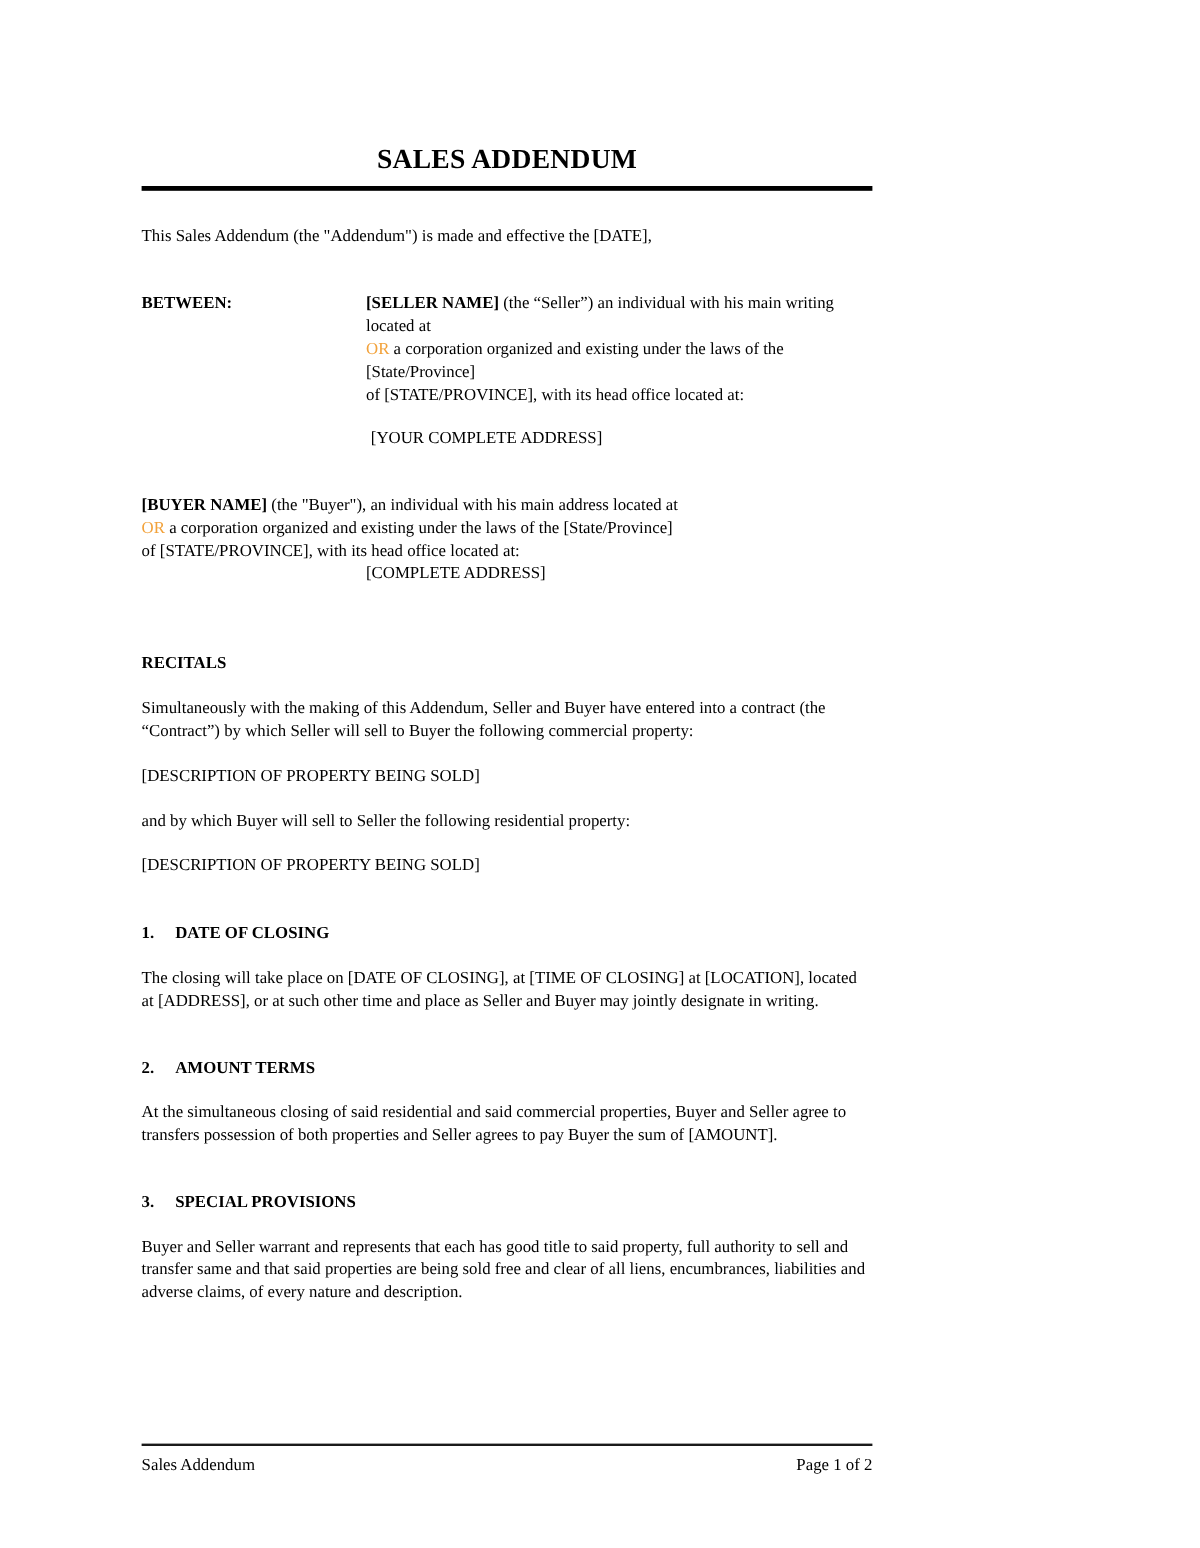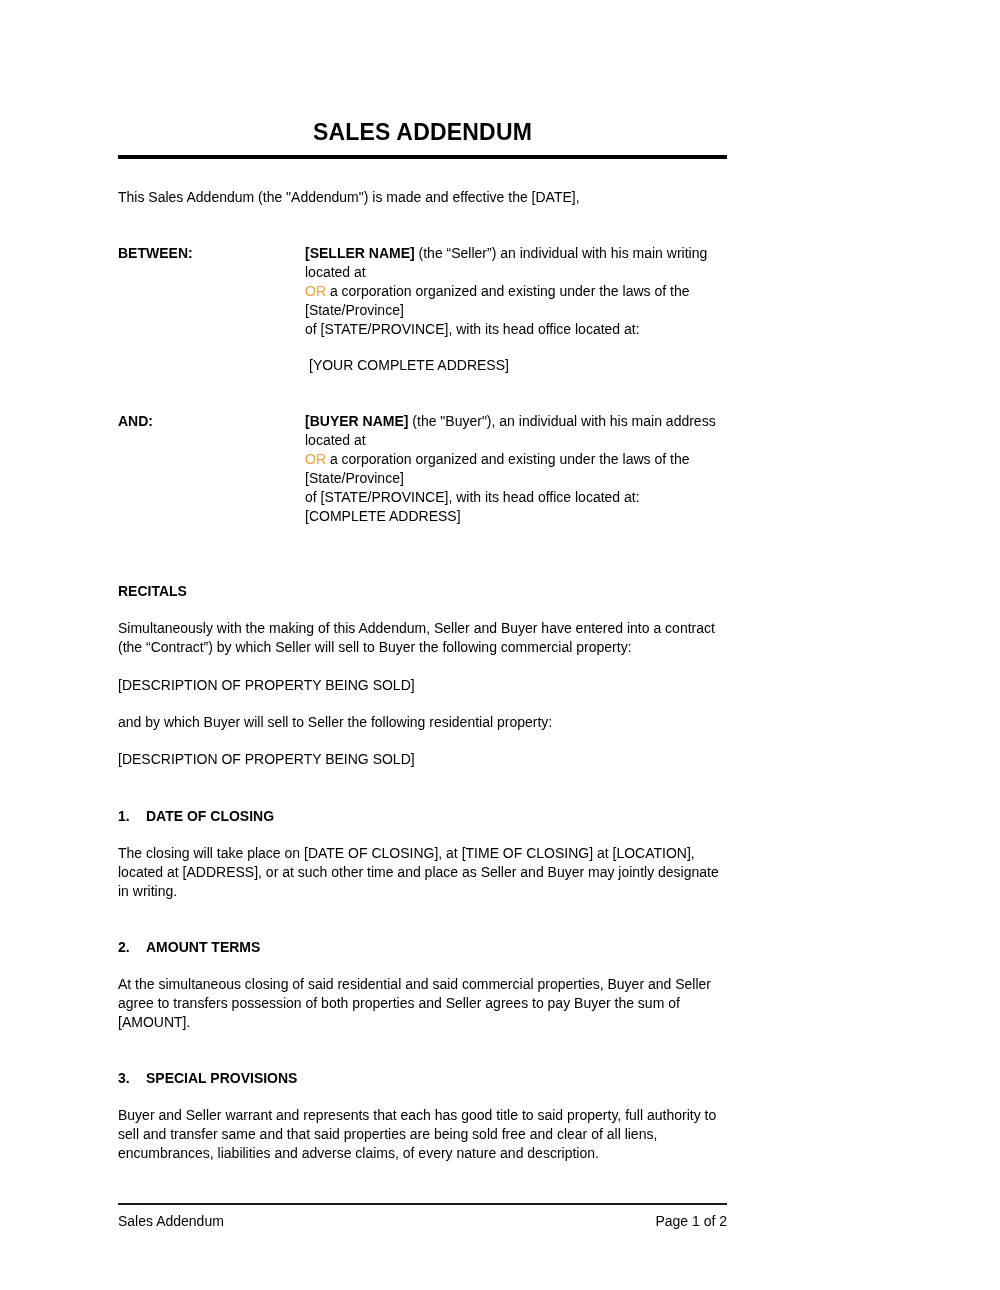--- a/index.html
+++ b/index.html
@@ -12,20 +12,21 @@
     font-size: 14px;
     line-height: 19px;
     color: #000000;
   }
   .page {
     position: relative;
     width: 846px;
     height: 1290px;
     padding: 0 119px 0 118px;
     overflow: hidden;
+    font-family: Liberation Serif, serif;
   }
   .doc-title {
     margin-top: 119px;
     text-align: center;
     font-weight: bold;
     font-size: 23px;
     line-height: 27px;
     letter-spacing: 0.2px;
   }
   .rule-thick {
@@ -93,21 +94,20 @@
       <div><span class="accent" style="color: rgb(242, 162, 59);">OR</span><span> a corporation organized and existing under the laws of the [State/Province]</span></div>
       <div>of [STATE/PROVINCE], with its head office located at:</div>
     </div>
   </div>
   <div class="address-row seller">
     <div class="address-spacer"></div>
     <div class="address-text seller-indent">[YOUR COMPLETE ADDRESS]</div>
   </div>
 
   <div class="party-row and">
-    <div class="party-label">AND:</div>
     <div class="party-body">
       <div><span class="bold">[BUYER NAME]</span><span> (the "Buyer"), an individual with his main address located at</span></div>
       <div><span class="accent" style="color: rgb(242, 162, 59);">OR</span><span> a corporation organized and existing under the laws of the [State/Province]</span></div>
       <div>of [STATE/PROVINCE], with its head office located at:</div>
     </div>
   </div>
   <div class="address-row buyer">
     <div class="address-spacer"></div>
     <div class="address-text">[COMPLETE ADDRESS]</div>
   </div>

